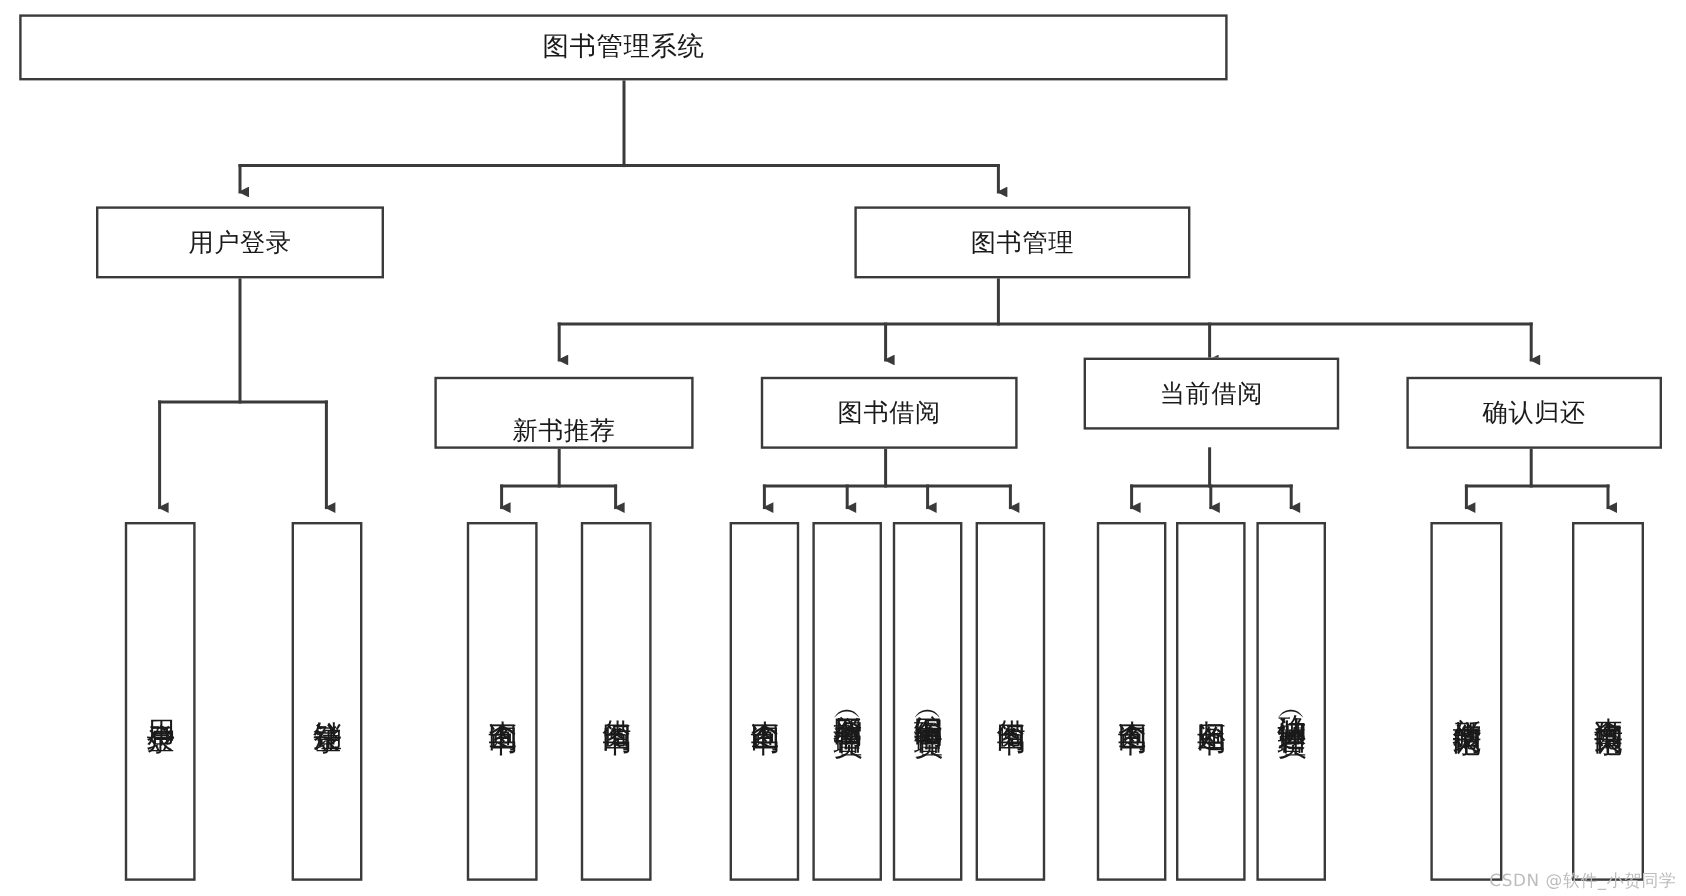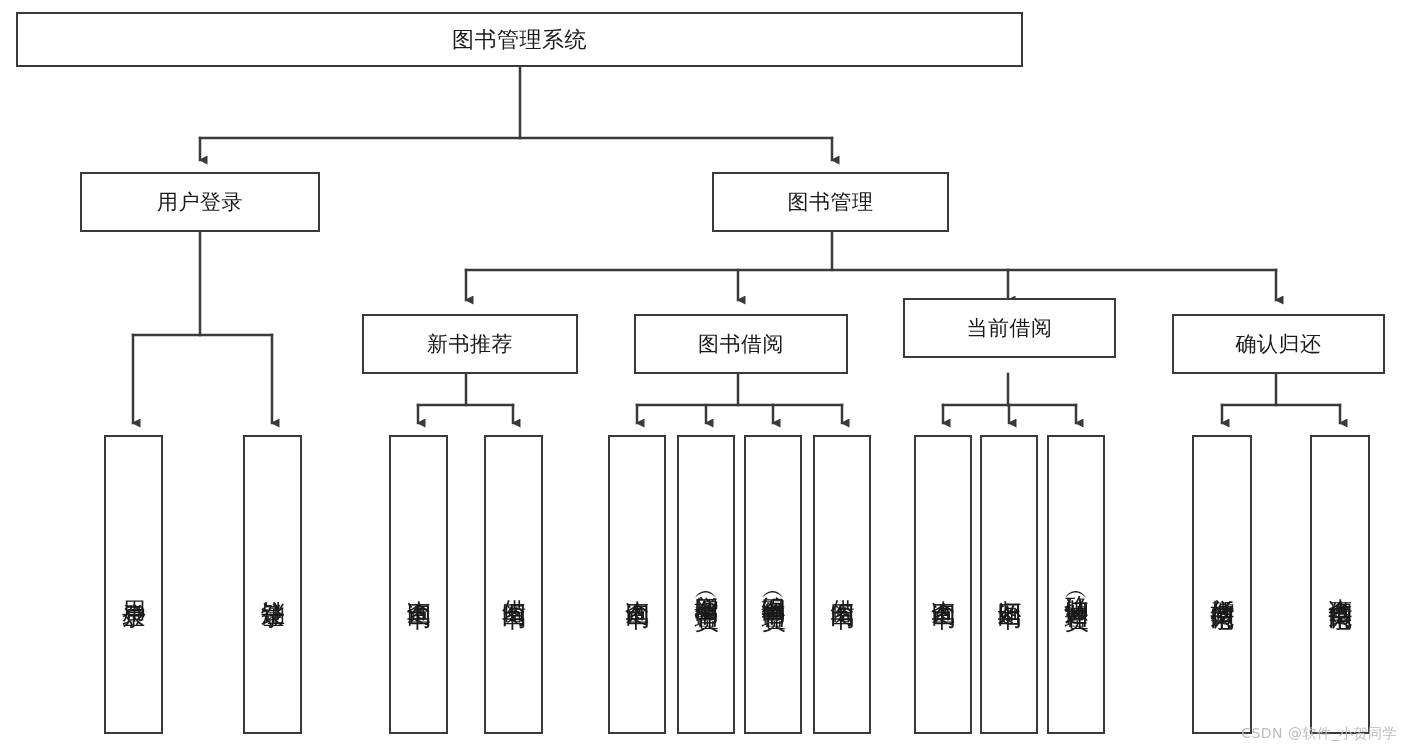--- a/index.html
+++ b/index.html
@@ -130,25 +130,25 @@
     </g>
   </svg>
 
   <div class="node horiz root" style="left:16px; top:12px; width:1007px; height:55px;">
     <span class="label">图书管理系统</span>
   </div>
 
   <div class="node horiz" style="left:80px; top:172px; width:240px; height:60px;">
     <span class="label">用户登录</span>
   </div>
-  <div class="node horiz" style="left:712px; top:172px; width:237px; height:60px;">
+  <div class="node horiz" style="left:712px; top:172px; width:280px; height:60px;">
     <span class="label">图书管理</span>
   </div>
 
-  <div class="node horiz" style="left:362px; top:314px; width:216px; height:60px;">
+  <div class="node horiz" style="left:362px; top:314px; width:216px; height:60px;align-items:flex-end;">
     <span class="label">新书推荐</span>
   </div>
   <div class="node horiz" style="left:634px; top:314px; width:214px; height:60px;justify-content:center;">
     <span class="label">图书借阅</span>
   </div>
   <div class="node horiz" style="left:903px; top:298px; width:213px; height:60px;">
     <span class="label">当前借阅</span>
   </div>
   <div class="node horiz" style="left:1172px; top:314px; width:213px; height:60px;">
     <span class="label">确认归还</span>

